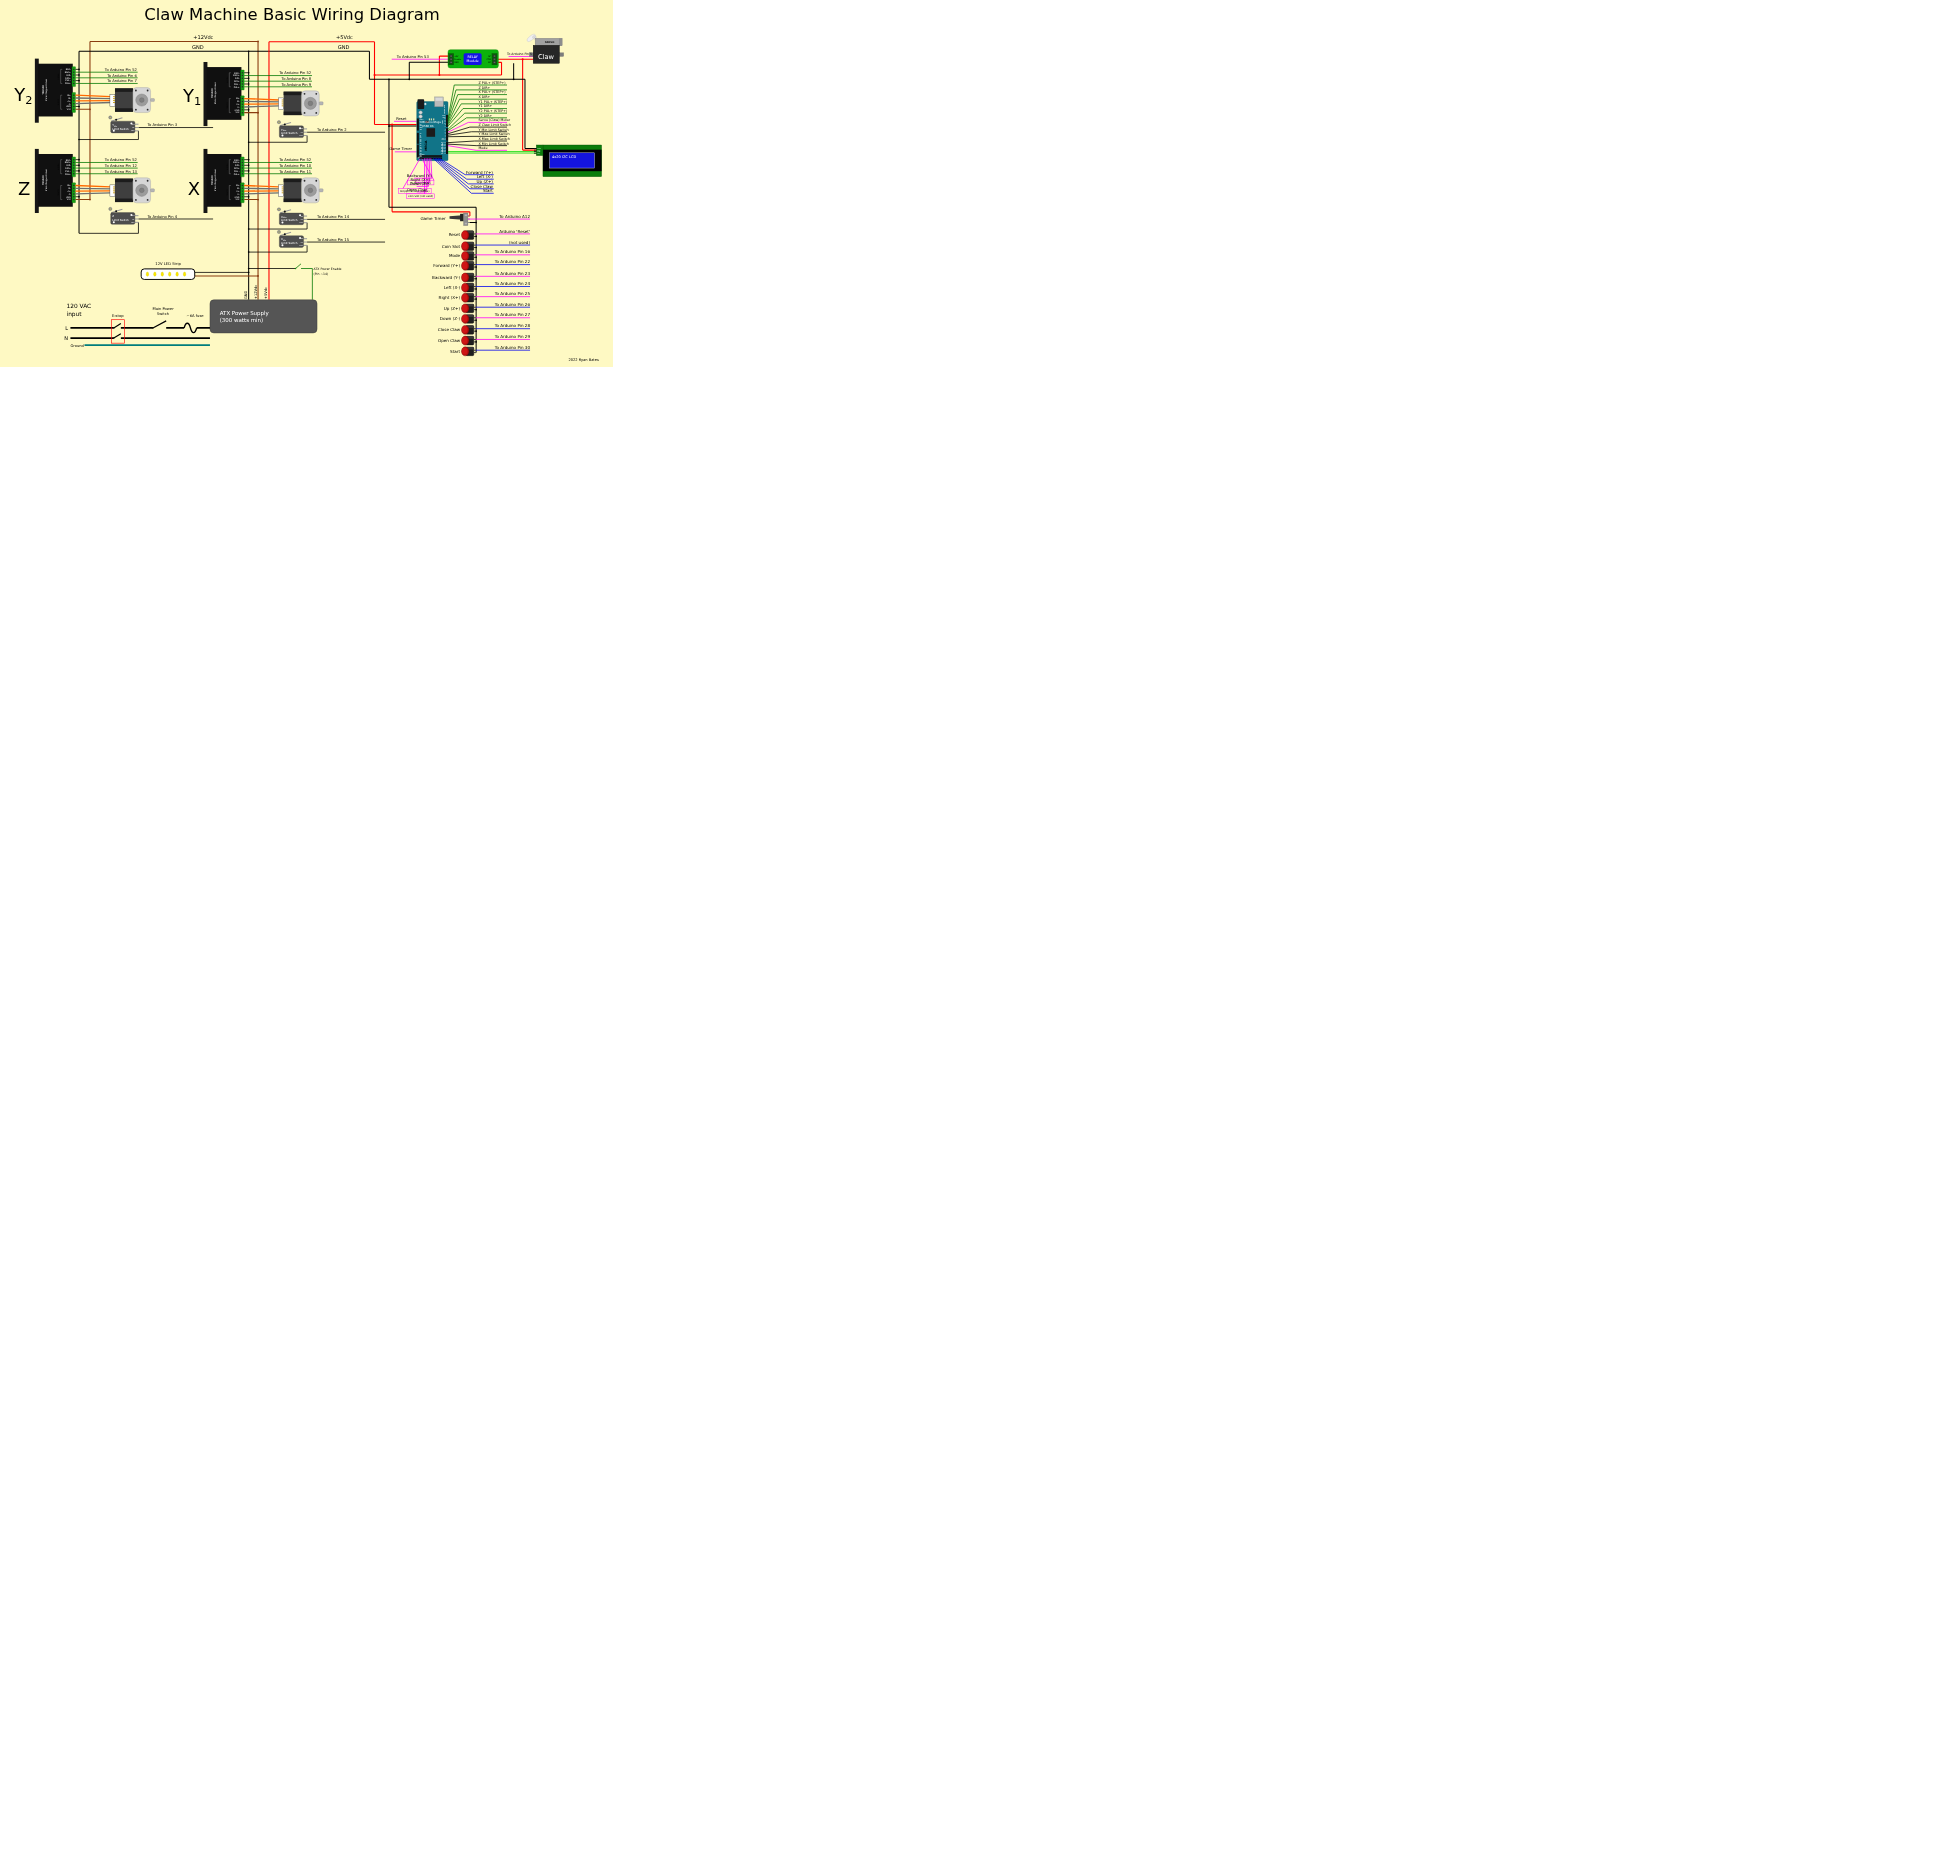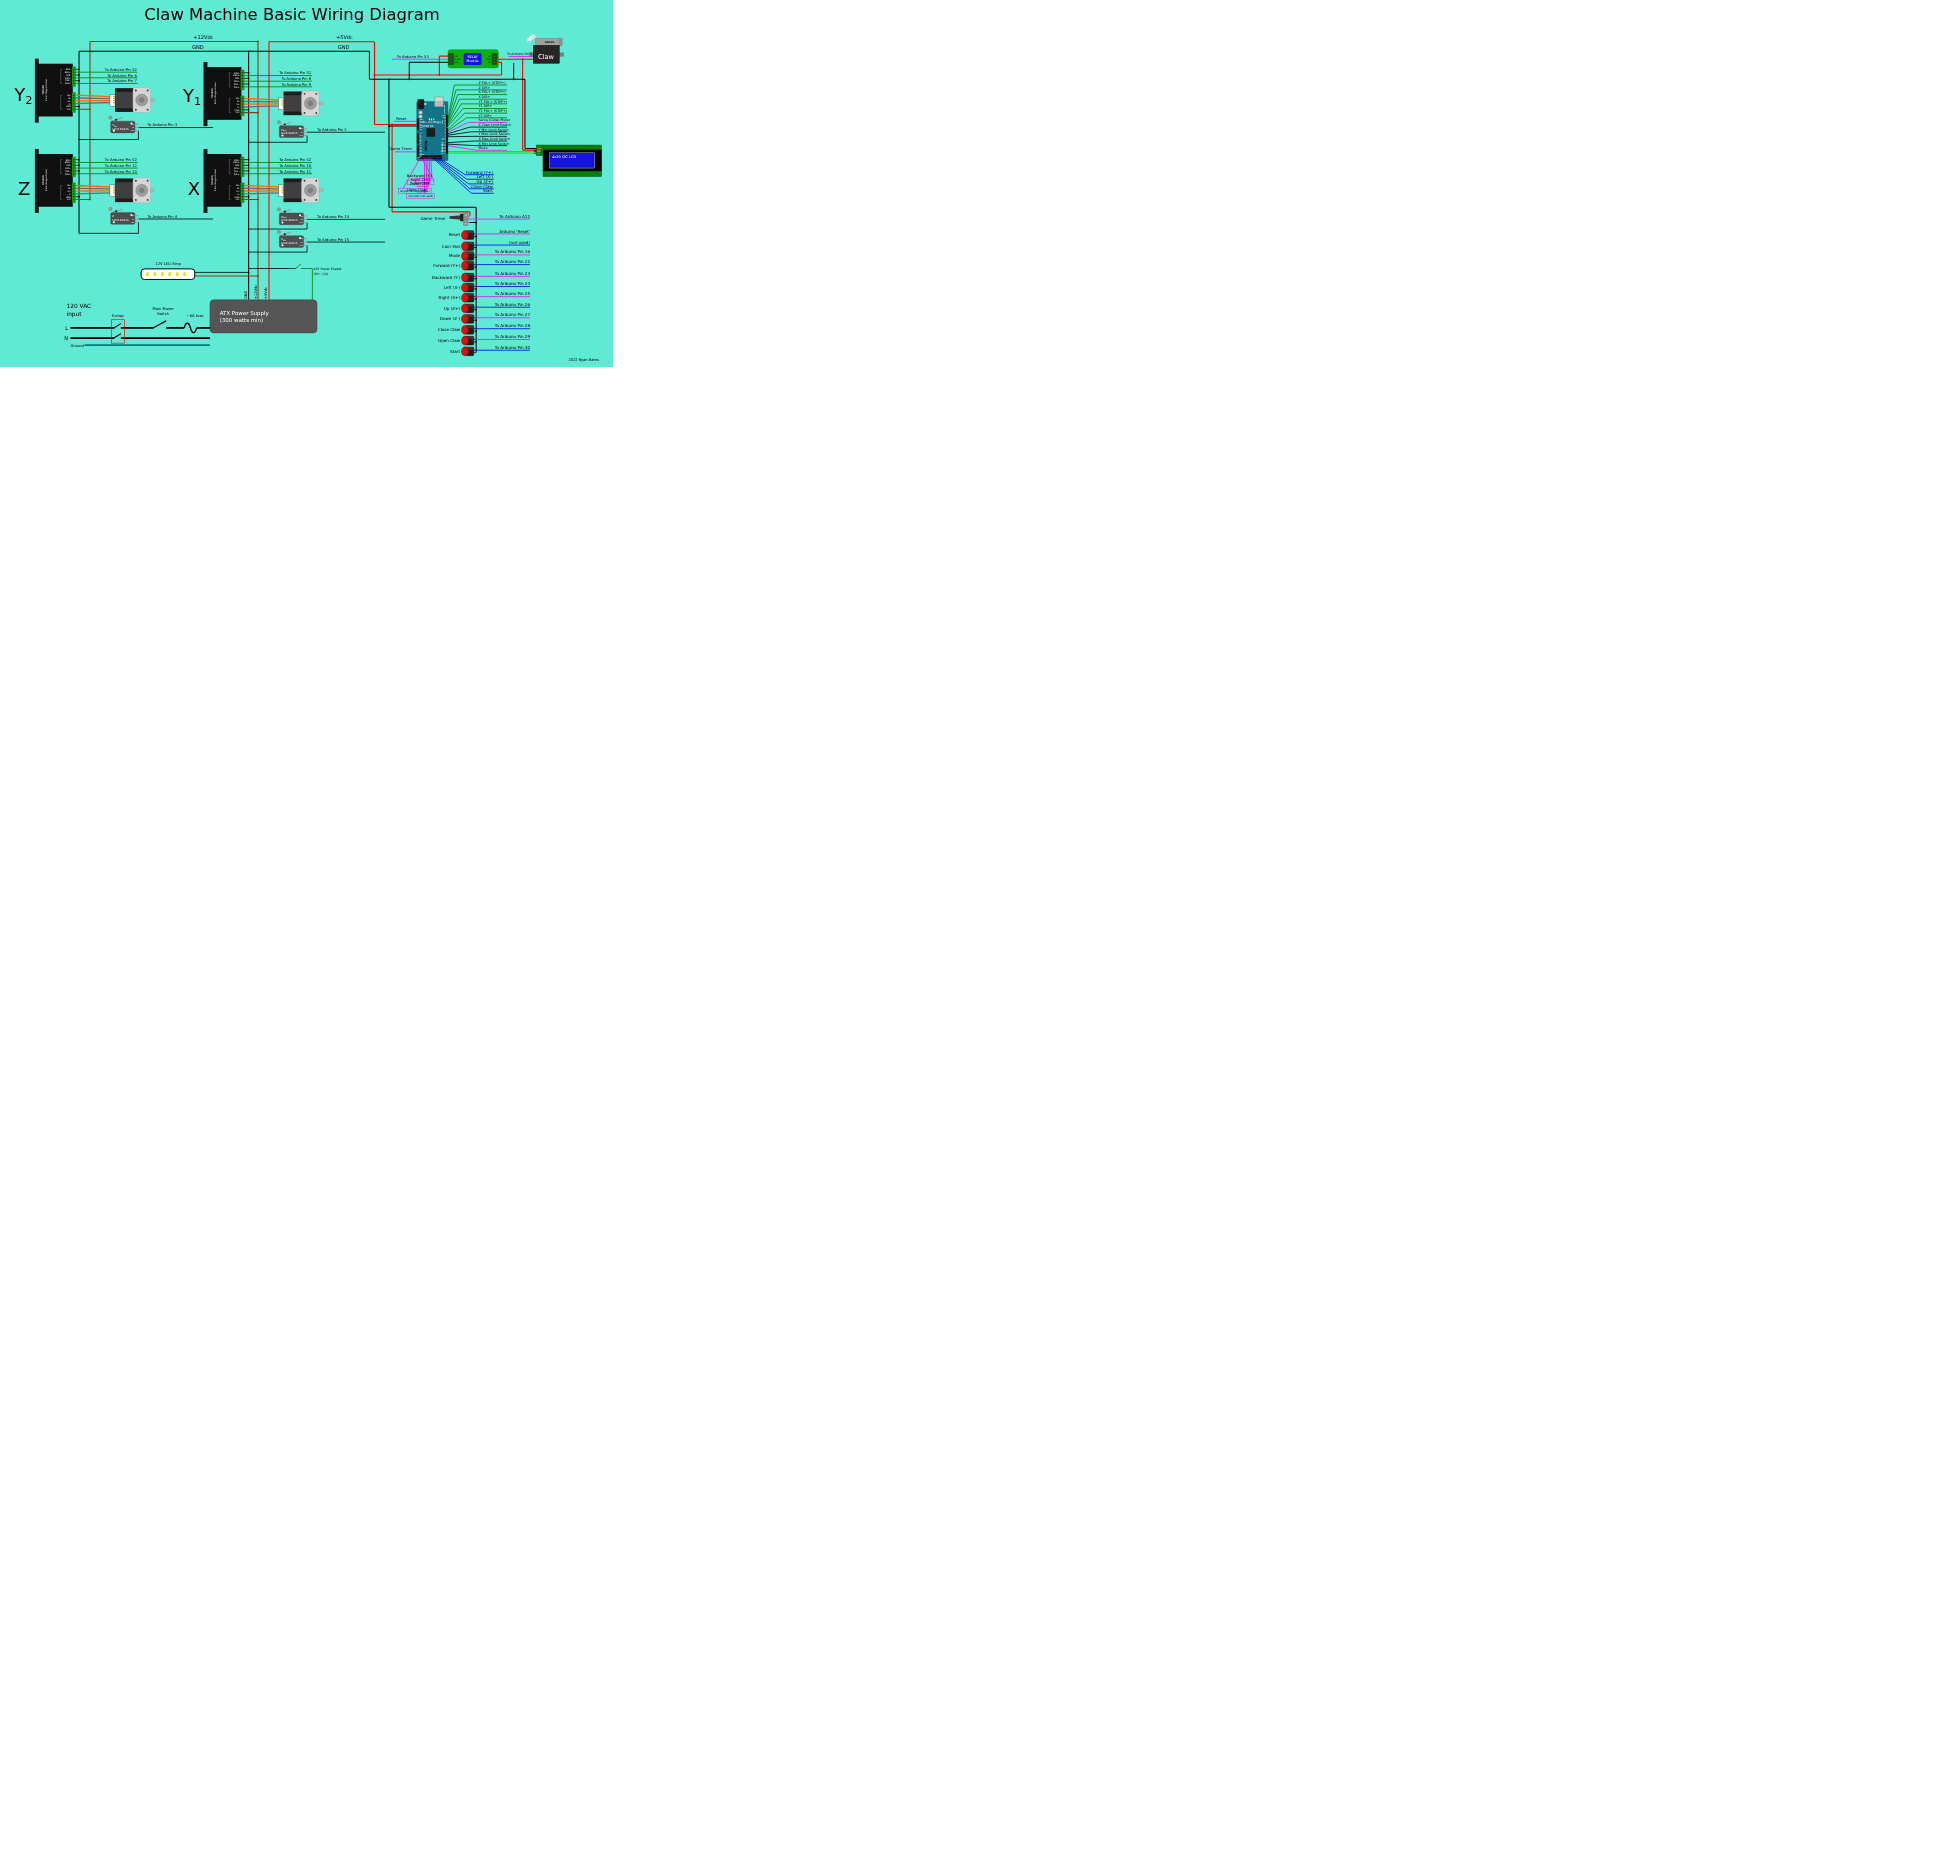--- a/index.html
+++ b/index.html
@@ -1,16 +1,16 @@
 <!DOCTYPE html>
 <html style="font-size:6.3px"><head>
 <meta charset="utf-8">
 <style>
   html,body{margin:0;padding:0;background:#fff}
-  .stage{position:relative;width:613px;height:367px;background:#5eead4;overflow:hidden}
+  .stage{position:relative;width:613px;height:367px;background:#fef9c3;overflow:hidden}
   svg{display:block}
   svg text{font-family:"DejaVu Sans","Liberation Sans",sans-serif;fill:#000}
   .w{fill:none}
   .bk{stroke:#000;stroke-width:2}
   .bk3{stroke:#000;stroke-width:2.6}
   .br{stroke:#8a3c10;stroke-width:2.8}
   .rd{stroke:#f00;stroke-width:2.8}
   .gn{stroke:#047804;stroke-width:2}
   .gn2{stroke:#00d900;stroke-width:2}
   .mg{stroke:#ff00ff;stroke-width:2}

